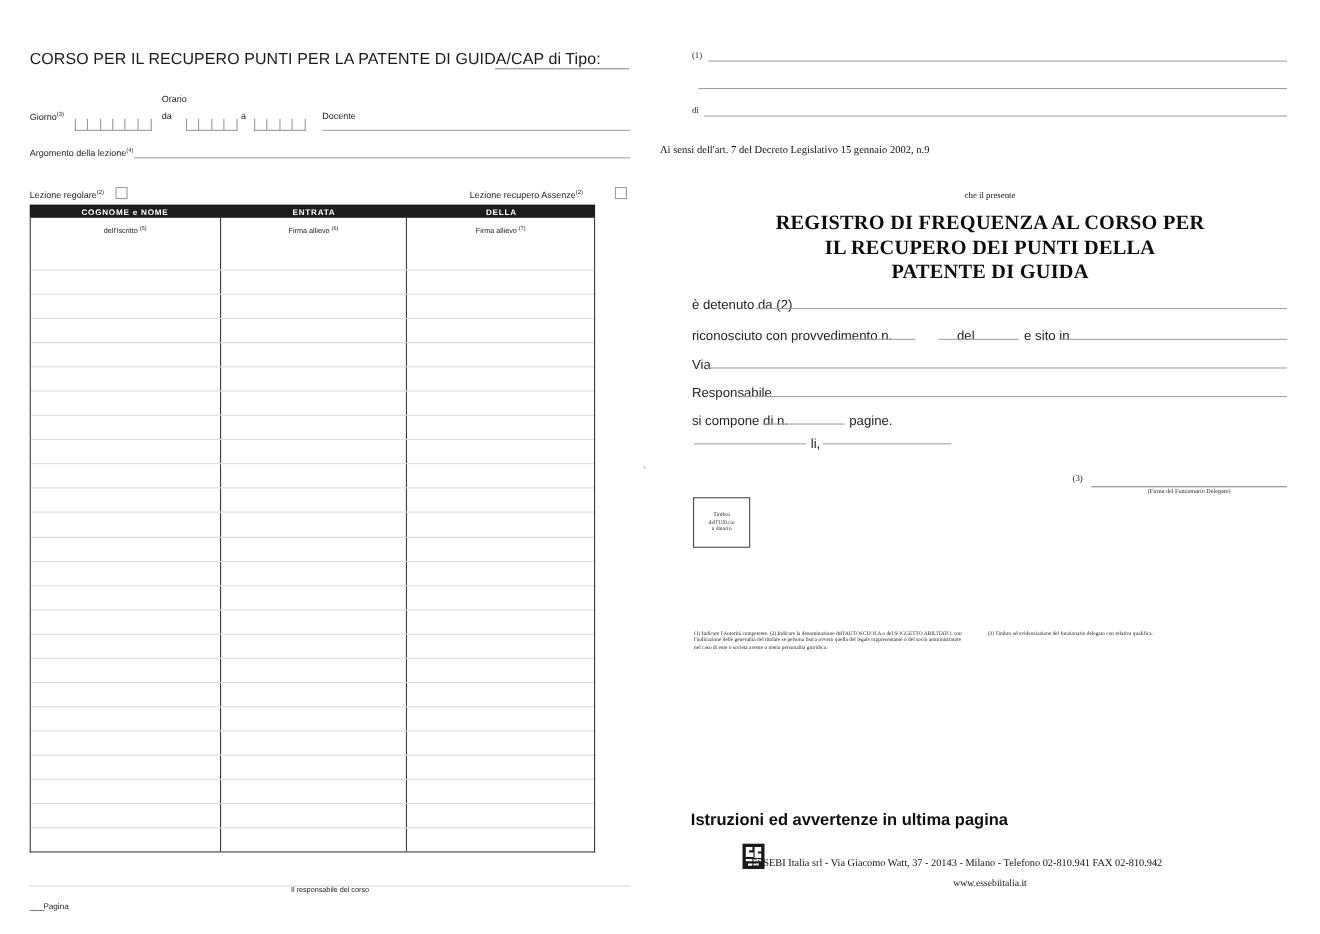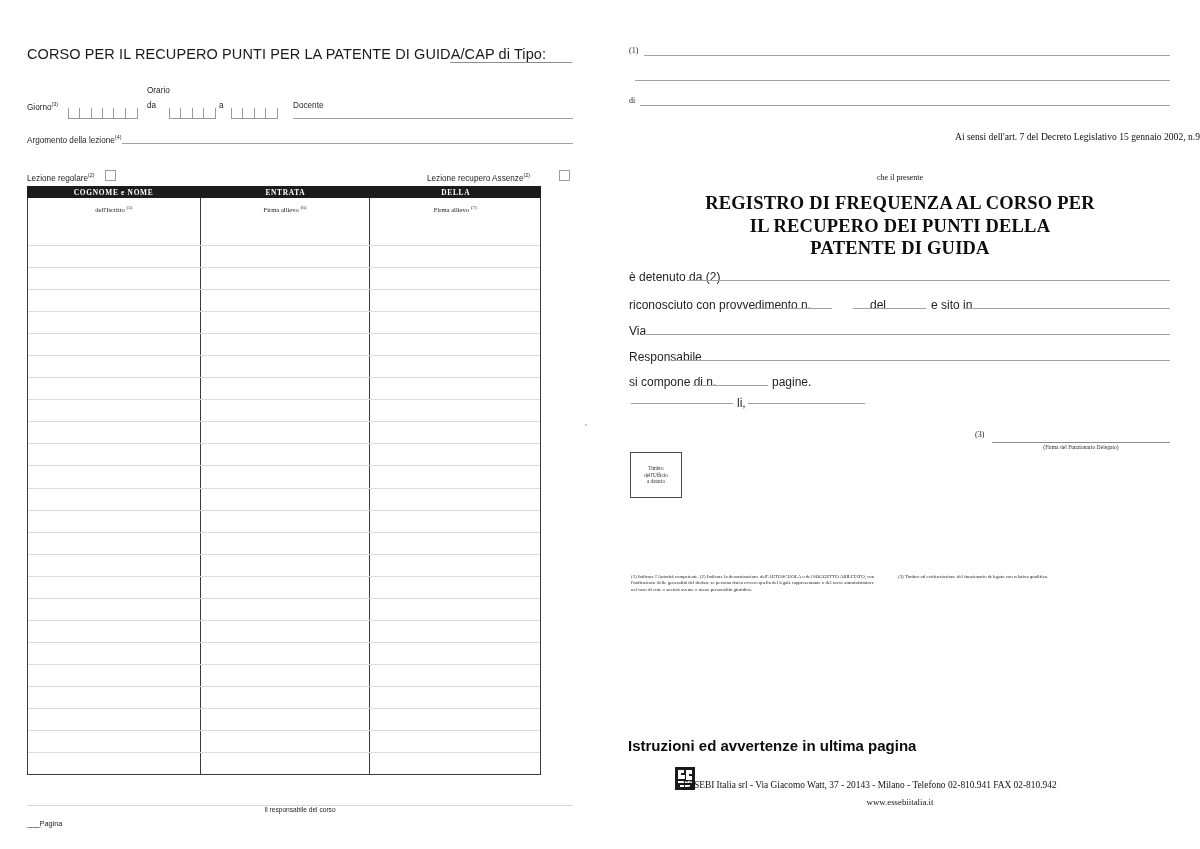--- a/index.html
+++ b/index.html
@@ -98,21 +98,20 @@
     background: #fff;
     box-sizing: border-box;
   }
 
   
   .tbl {
     position: absolute;
     left: 27px;
     top: 186px;
     width: 514px;
-    font-family: Liberation Serif, serif;
   }
   .tbl-head {
     display: flex;
     background: #1c1c1c;
     color: #ffffff;
     height: 12px;
     align-items: center;
   }
   .tbl-head > div {
     text-align: center;
@@ -206,21 +205,21 @@
   }
   .rp-serif {
     position: absolute;
     font-family: "Liberation Serif", serif;
     color: #111111;
     white-space: nowrap;
   }
 
   .rp-legge {
     left: 0; top: 131px; width: 600px;
-    text-align: right; font-size: 9.6px;
+    text-align: left; font-size: 9.6px;
   }
   .rp-certifica {
     left: 0; top: 157px; width: 600px;
     text-align: center; font-size: 10.6px; letter-spacing: 0.4px;
   }
   .rp-cheilpresente {
     left: 0; top: 173px; width: 600px;
     text-align: center; font-size: 8px;
   }
   .rp-maintitle {

